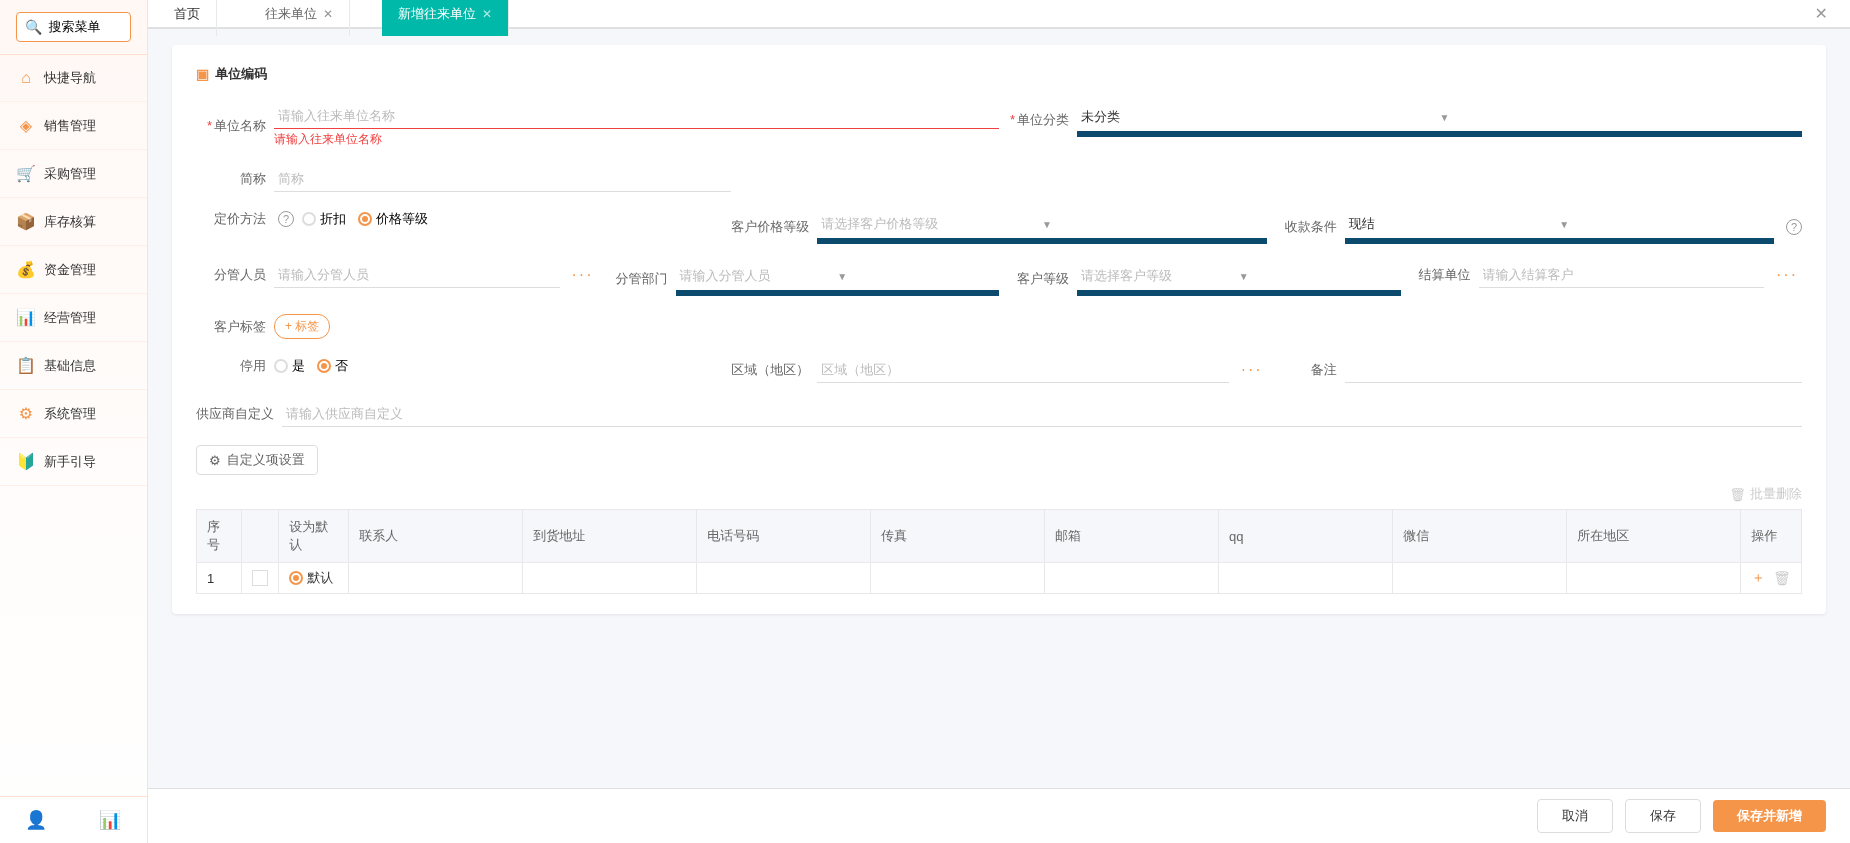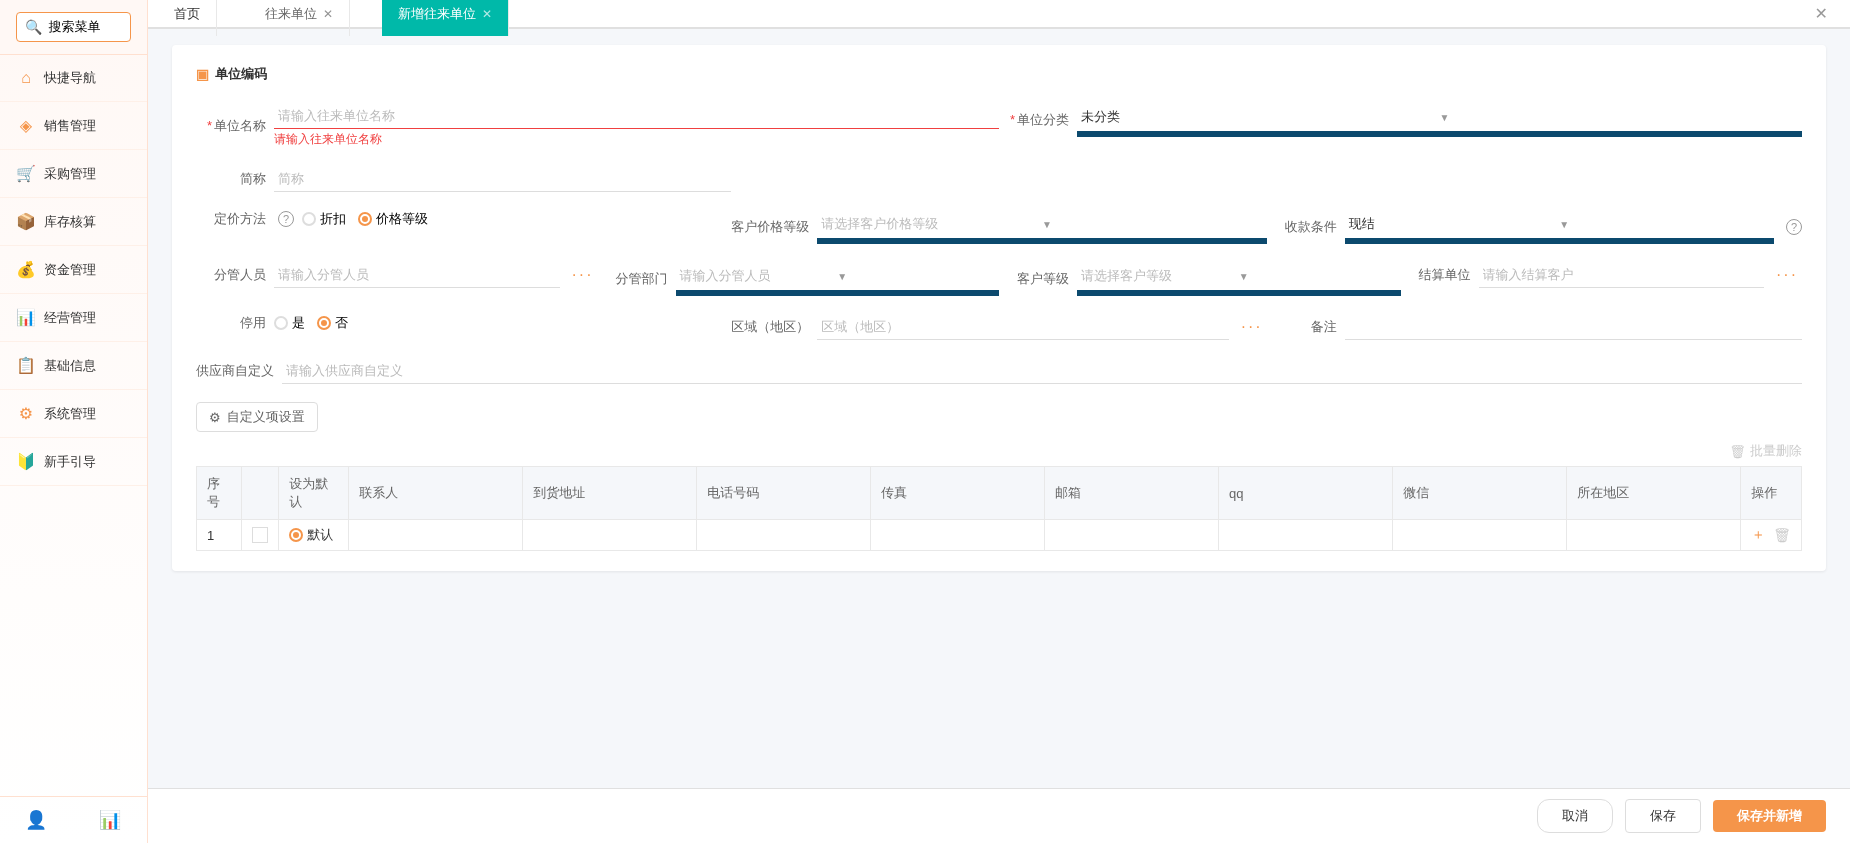--- a/index.html
+++ b/index.html
@@ -171,21 +171,21 @@
     .action-btn { cursor: pointer; color: #f5954a; font-size: 14px; }
     .action-btn.delete { color: #ccc; }
 
     
     .footer-bar {
       background: #fff; border-top: 1px solid #e0e0e0;
       display: flex; justify-content: flex-end; align-items: center;
       padding: 10px 24px; gap: 12px; flex-shrink: 0;
     }
     .btn-cancel {
-      padding: 7px 24px; border: 1px solid #ddd; border-radius: 12px;
+      padding: 7px 24px; border: 1px solid #ddd; border-radius: 4px;
       background: #fff; cursor: pointer; color: #333;
     }
     .btn-save {
       padding: 7px 24px; border: 1px solid #ddd; border-radius: 4px;
       background: #fff; cursor: pointer; color: #333;
     }
     .btn-save-new {
       padding: 7px 24px; border: none; border-radius: 4px;
       background: #f5954a; cursor: pointer; color: #fff; font-weight: bold;
     }
@@ -351,20 +351,26 @@
             <span class="chevron">▼</span>
           </div>
         </div>
         <div class="form-group">
           <span class="form-label">结算单位</span>
           <input class="form-control" placeholder="请输入结算客户" style="">
           <span class="dots-btn">···</span>
         </div>
       </div>
 
+      <div class="form-row">
+        <div class="form-group">
+          <span class="form-label">客户标签</span>
+          <button class="tag-btn">+ 标签</button>
+        </div>
+      </div>
 
       <div class="form-row">
         <div class="form-group">
           <span class="form-label">停用</span>
           <div class="radio-group">
             <div class="radio-item">
               <div class="radio-circle"></div>
               <span>是</span>
             </div>
             <div class="radio-item">

